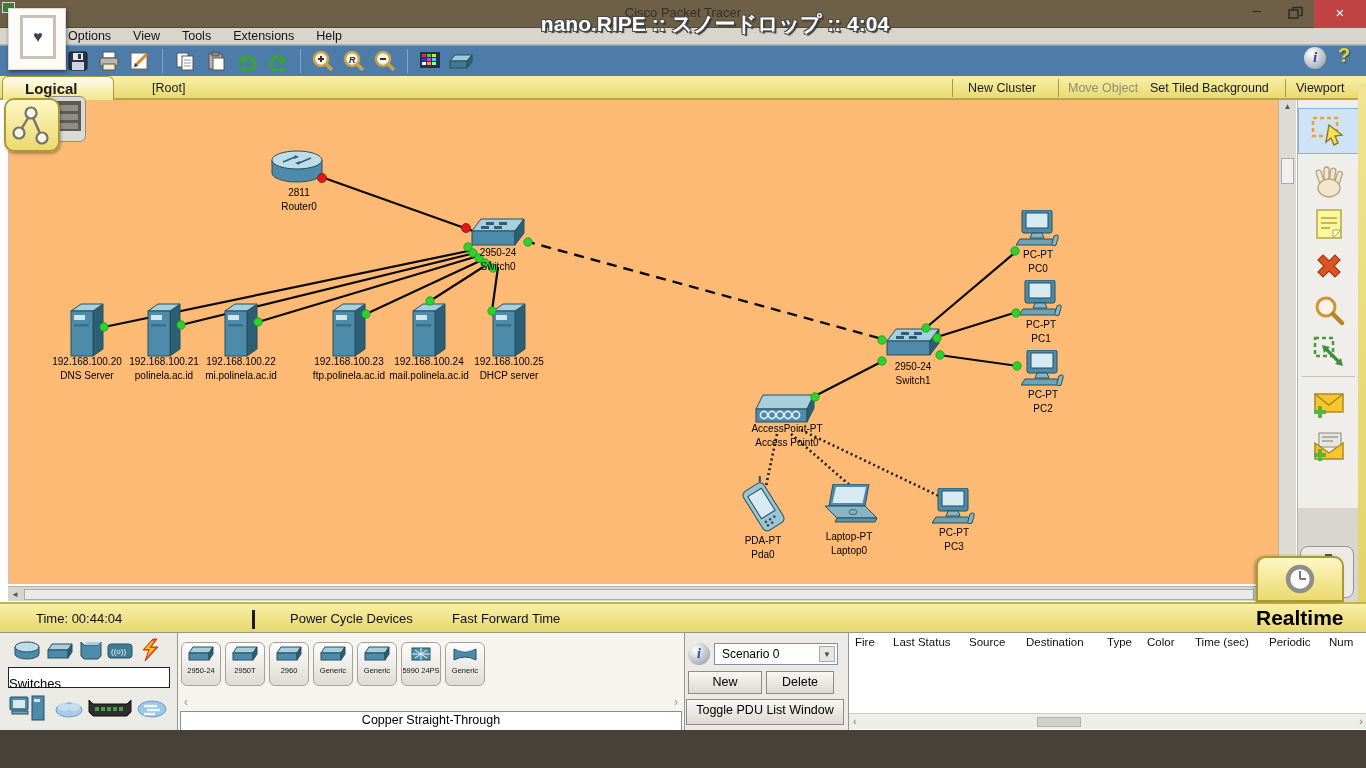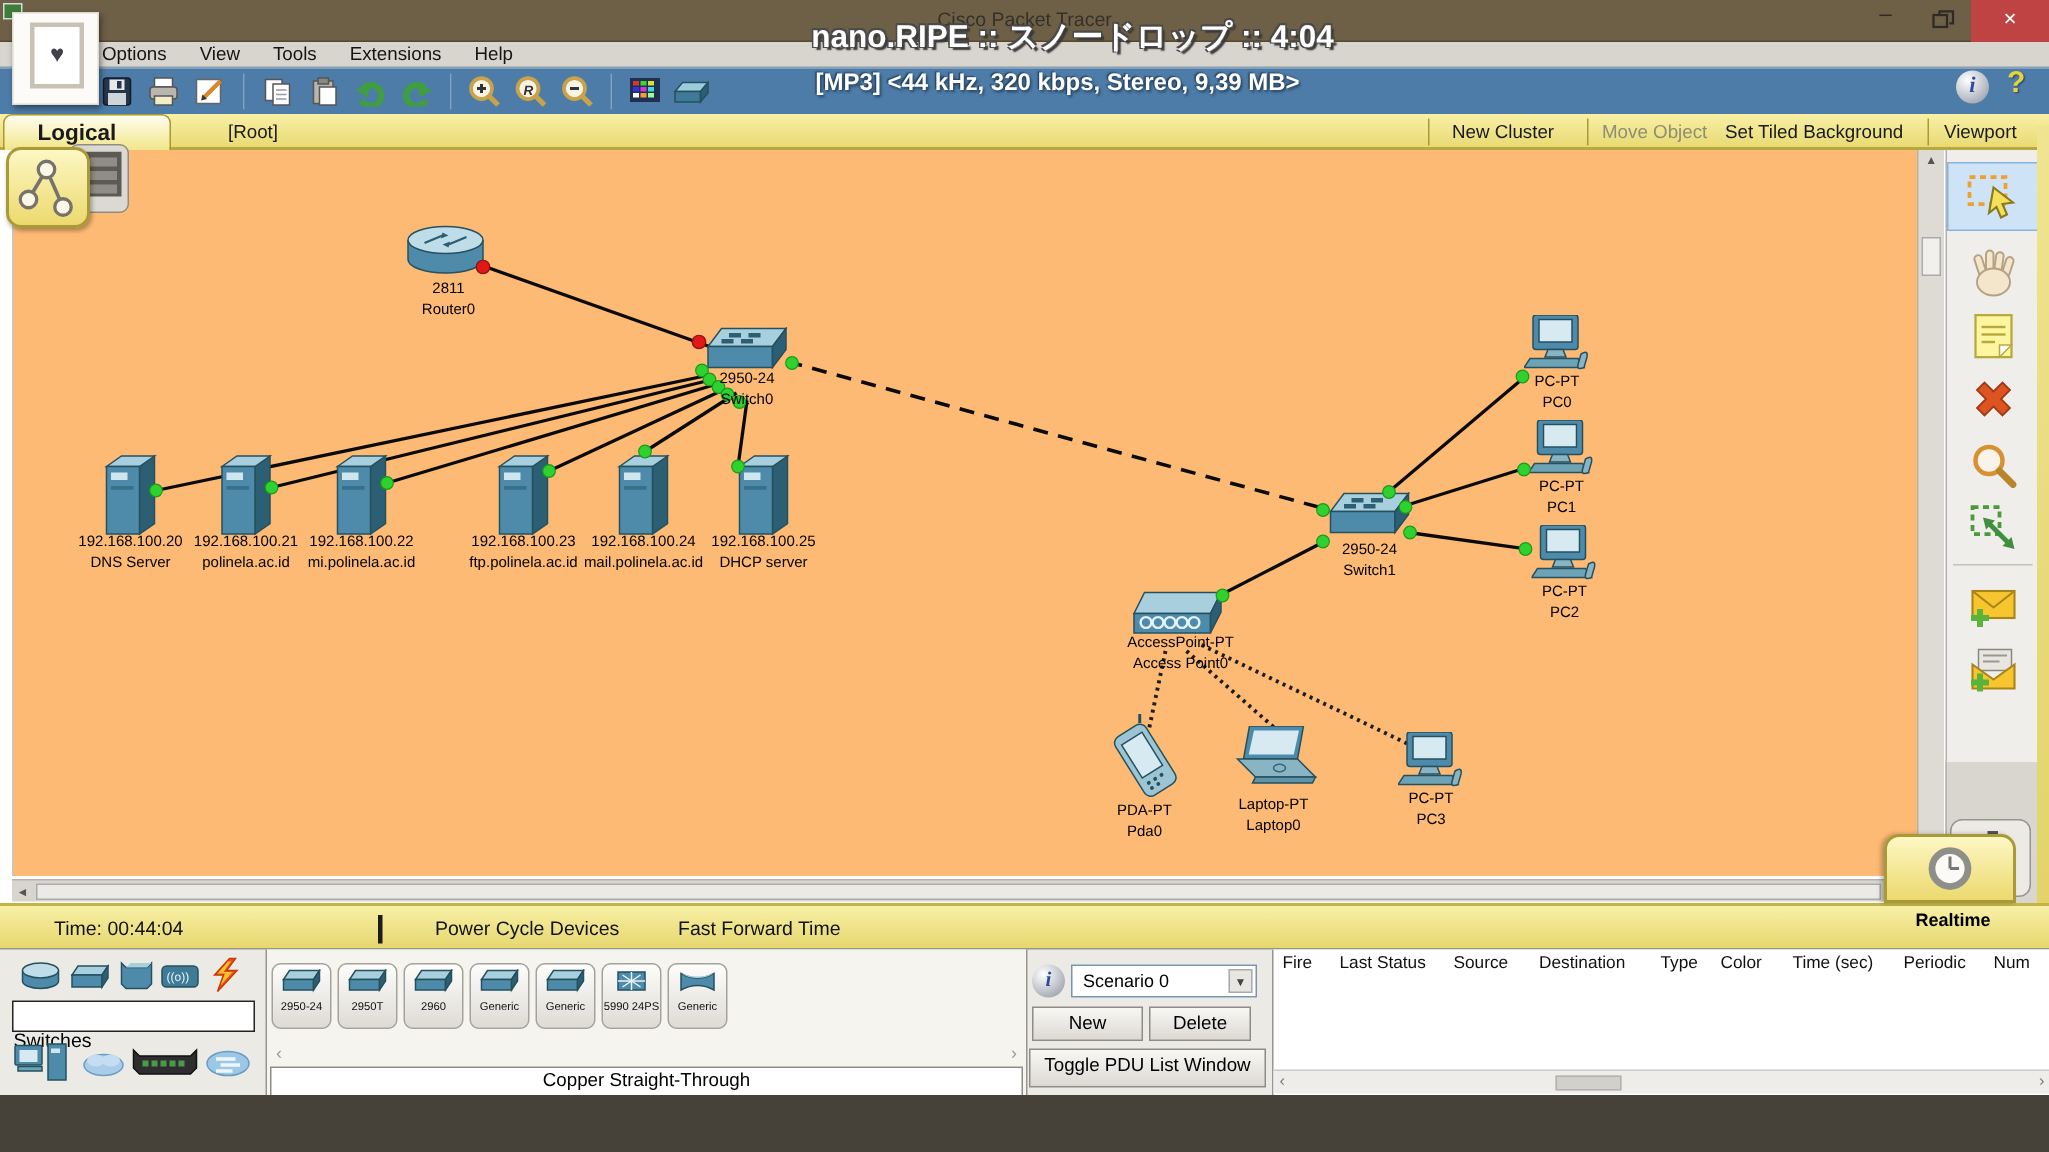--- a/index.html
+++ b/index.html
@@ -76,27 +76,27 @@
   #side-low{left:1297px;top:508px;width:61px;height:94px;background:#d9d6d0;border-left:1px solid #b5b2ad}
   #yellow-right{left:1358px;top:84px;width:8px;height:518px;background:linear-gradient(#f0e491,#e3d369)}
 
   
   #rtbar{left:0;top:602px;width:1366px;height:30px;background:linear-gradient(#f8f0a6,#e6d76e);
     border-top:2px solid #c3b448;font-size:13px;color:#111}
   #rt-sep{left:252px;top:6px;width:3px;height:19px;background:#1c1c1c}
   #sim-tab{left:1300px;top:546px;width:54px;height:52px;background:#eceae5;border:1px solid #98958e;border-radius:8px;z-index:4}
   #rt-tab{left:1256px;top:556px;width:88px;height:46px;background:linear-gradient(#fdf7c4,#ecd96e);
     border:2px solid #a89a36;border-radius:10px 10px 0 0;z-index:5;box-shadow:-2px 0 3px rgba(0,0,0,.25)}
-  #rt-label{left:1256px;top:606px;width:92px;text-align:center;font-weight:bold;font-size:12px;z-index:6}
+  #rt-label{left:1256px;top:606px;width:92px;text-align:left;font-weight:bold;font-size:21px;z-index:6}
 
   
   #palette{left:0;top:632px;width:1366px;height:98px;background:#eceae5;border-top:1px solid #98958e;font-size:12px}
   .pborder{top:0;width:1px;height:98px;background:#98958e}
   #cat-label{left:8px;top:34px;width:162px;height:21px;background:#fff;border:1px solid #222;
-    text-align:left;font-size:13px;padding-top:18px}
+    text-align:left;font-size:13px;padding-top:8px}
   .catico{display:flex;align-items:center;justify-content:center}
   #models-panel{left:178px;top:0;width:506px;height:98px;background:#f6f4ef}
   .modelbtn{top:9px;width:40px;height:44px;border:1px solid #a5a29b;border-radius:6px;
     background:linear-gradient(#fdfdfb,#dedbd4);text-align:center;padding-top:3px}
   .modelbtn .mlabel{font-size:7.5px;line-height:8.5px;margin-top:2px;color:#111;word-break:break-word}
   #mod-scroll{left:2px;top:62px;width:502px;height:14px;color:#999;font-size:12px}
   #cable-label{left:2px;top:78px;width:502px;height:20px;background:#fff;border:1px solid #8f8c85;
     text-align:center;font-size:12.5px;padding-top:1px}
   
   #scen-ball{left:688px;top:10px;width:22px;height:22px;border-radius:50%;
@@ -242,21 +242,20 @@
           <polygon points="6,4 23,4 18,10 1,10" fill="#9ccbdc" stroke="#25505f"></polygon>
           <rect x="1" y="10" width="17" height="7" fill="#3f7b96" stroke="#25505f"></rect>
           <polygon points="18,10 23,4 23,11 18,17" fill="#2c5f73" stroke="#25505f"></polygon>
         </svg>
       </span>
   </div>
   <div id="info-ball">i</div>
   <div id="help-q">?</div>
 
   <div id="osd-title" class="abs">nano.RIPE :: スノードロップ :: 4:04</div>
-  <div id="osd-info" class="abs">[MP3] &lt;44 kHz, 320 kbps, Stereo, 9,39 MB&gt;</div>
   <div id="app-ico" class="abs"></div>
   <div id="album-art" class="abs">
     <div id="album-frame" class="abs">
       <span id="album-heart">♥</span>
     </div>
   </div>
 
   <div id="wsbar" class="abs">
     <div id="logical-tab-label" class="abs">Logical</div>
     <span id="root-label" class="abs">[Root]</span>

